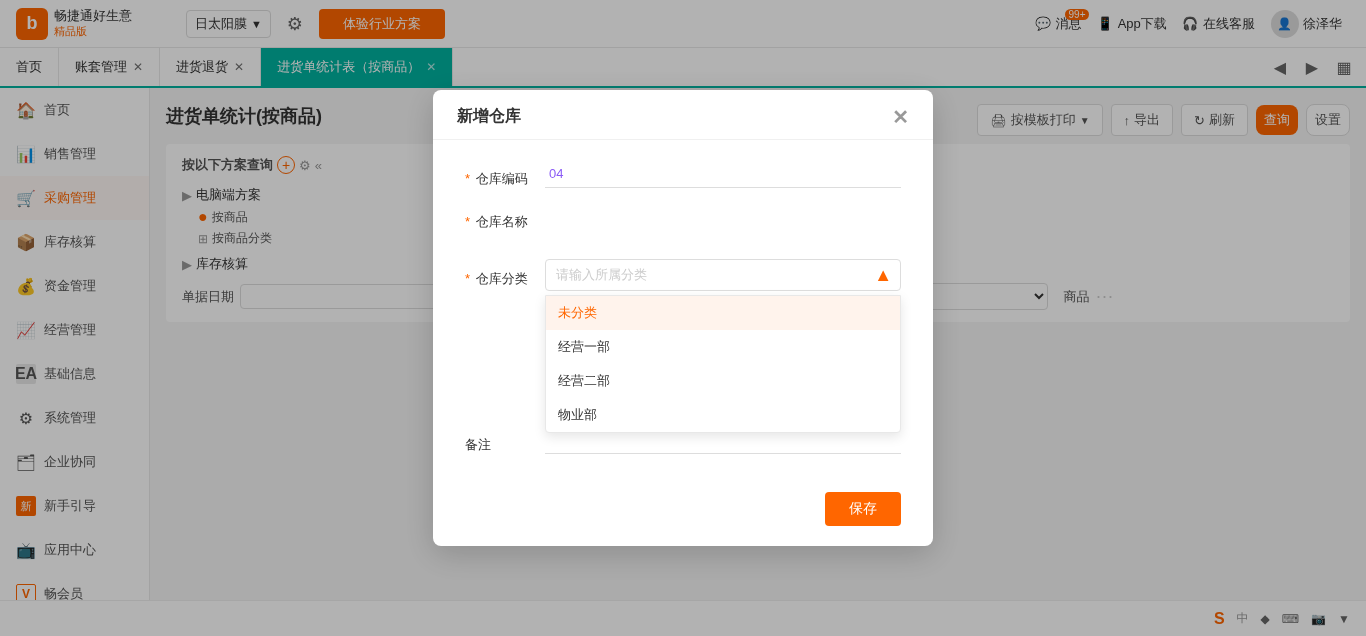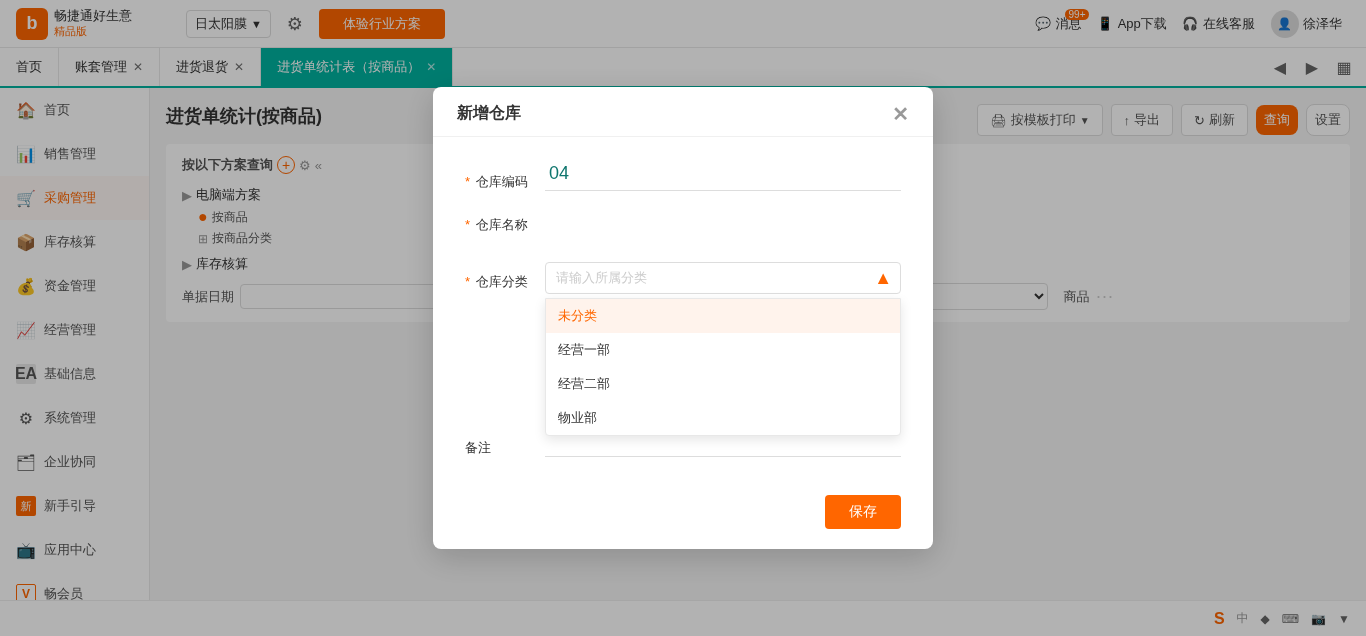--- a/index.html
+++ b/index.html
@@ -292,22 +292,22 @@
       color: #333;
       padding-top: 7px;
       flex-shrink: 0;
     }
     .required-star { color: #f60; margin-right: 2px; }
     .form-input {
       flex: 1;
       border: none;
       border-bottom: 1px solid #ddd;
       padding: 6px 4px;
-      font-size: 18px;
-      color: #0f766e;
+      font-size: 13px;
+      color: #8b5cf6;
       outline: none;
     }
     .form-input.error { border-bottom: 1px solid #f60; }
     .error-msg {
       color: #f60;
       font-size: 12px;
       position: absolute;
       bottom: -16px;
       left: 80px;
     }

